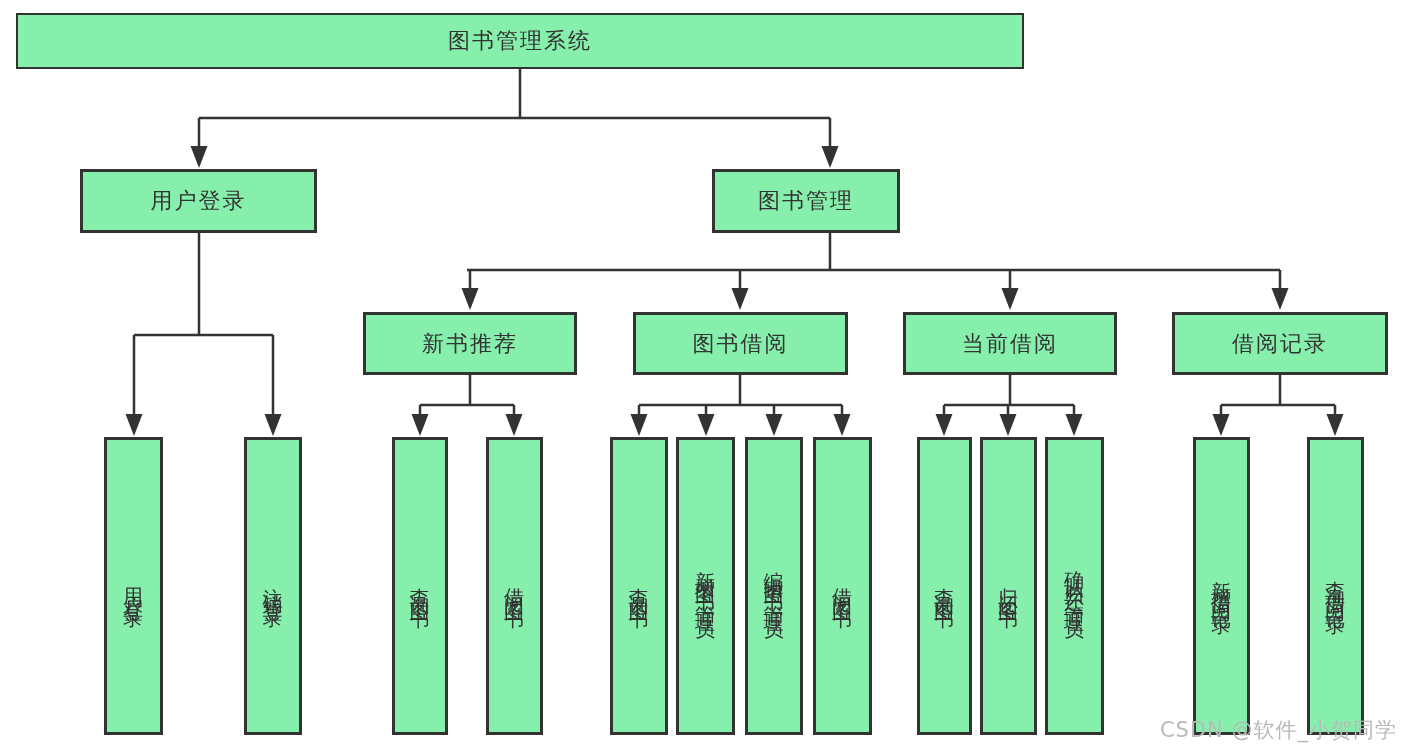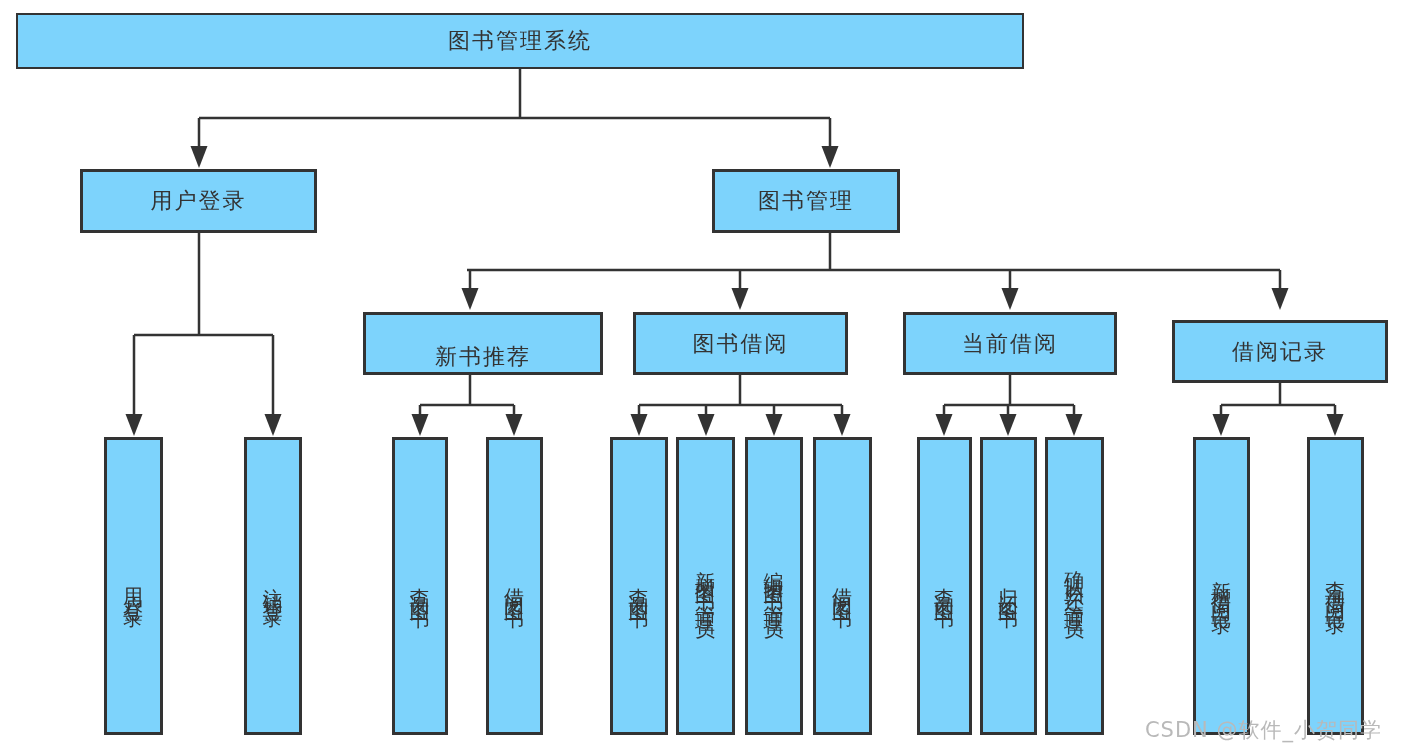--- a/index.html
+++ b/index.html
@@ -8,41 +8,41 @@
     width: 1405px;
     height: 747px;
     background: #ffffff;
     font-family: "DejaVu Sans", "Liberation Sans", sans-serif;
     overflow: hidden;
   }
   .wires { position: absolute; left: 0; top: 0; }
   .box {
     position: absolute;
     box-sizing: border-box;
-    background: #7dd3fc;
+    background: #86efac;
     border: 3px solid #333333;
     color: #333333;
     display: flex;
     align-items: center;
     justify-content: center;
     text-align: center;
   }
   .box--root { border-width: 2px; }
   .box--h { font-size: 22px; letter-spacing: 2px; white-space: nowrap; }
   .box--v { }
   .vtext {
     writing-mode: vertical-rl;
     text-orientation: mixed;
     font-size: 20px;
     letter-spacing: 7px;
     line-height: 1;
   }
   .watermark {
     position: absolute;
-    right: 23px;
+    right: 8px;
     top: 716px;
     font-size: 21px;
     color: #b9b9b9;
     letter-spacing: 1px;
     white-space: nowrap;
     z-index: 5;
   }
 </style>
 </head>
 <body>
@@ -96,30 +96,30 @@
     <span>图书管理系统</span>
   </div>
 
   <div class="box box--h" style="left:80px; top:169px; width:237px; height:64px;">
     <span>用户登录</span>
   </div>
   <div class="box box--h" style="left:712px; top:169px; width:188px; height:64px;">
     <span>图书管理</span>
   </div>
 
-  <div class="box box--h" style="left:363px; top:312px; width:240px; height:63px;align-items:flex-end;">
+  <div class="box box--h" style="left:363px; top:312px; width:214px; height:63px;">
     <span>新书推荐</span>
   </div>
   <div class="box box--h" style="left:633px; top:312px; width:215px; height:63px;text-align:right;">
     <span>图书借阅</span>
   </div>
   <div class="box box--h" style="left:903px; top:312px; width:214px; height:63px;">
     <span>当前借阅</span>
   </div>
-  <div class="box box--h" style="left:1172px; top:312px; width:216px; height:63px;margin-top:8px;">
+  <div class="box box--h" style="left:1172px; top:312px; width:216px; height:63px;">
     <span>借阅记录</span>
   </div>
 
   <div class="box box--v" style="left:104px; top:437px; width:59px; height:298px;">
     <span class="vtext">用户登录</span>
   </div>
   <div class="box box--v" style="left:244px; top:437px; width:58px; height:298px;">
     <span class="vtext">注销登录</span>
   </div>
 

